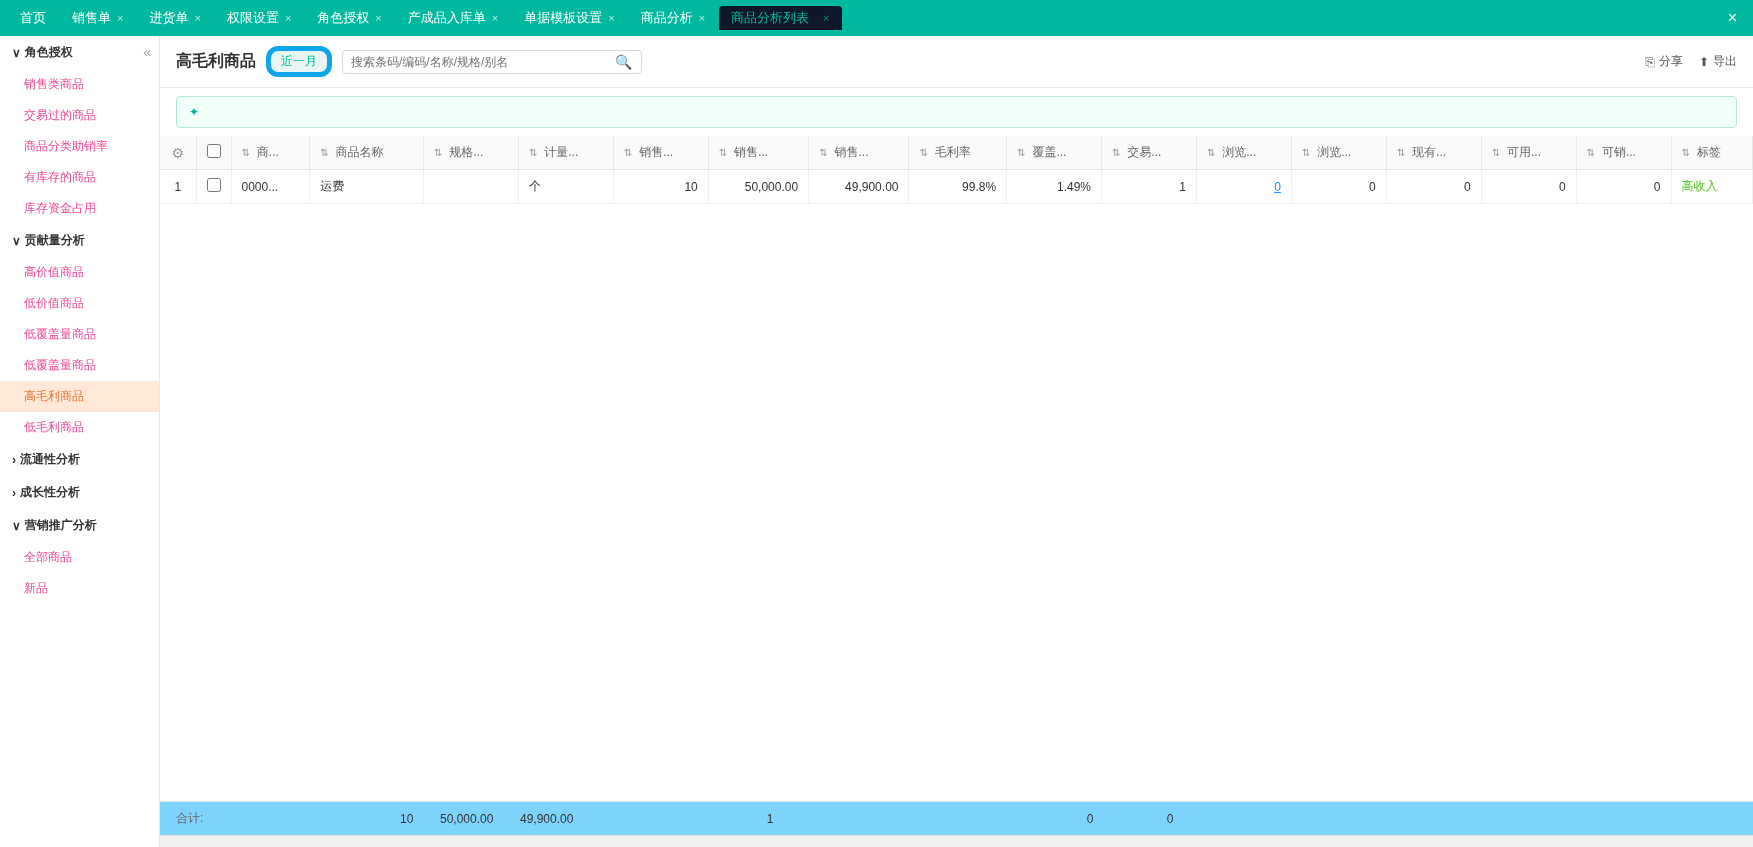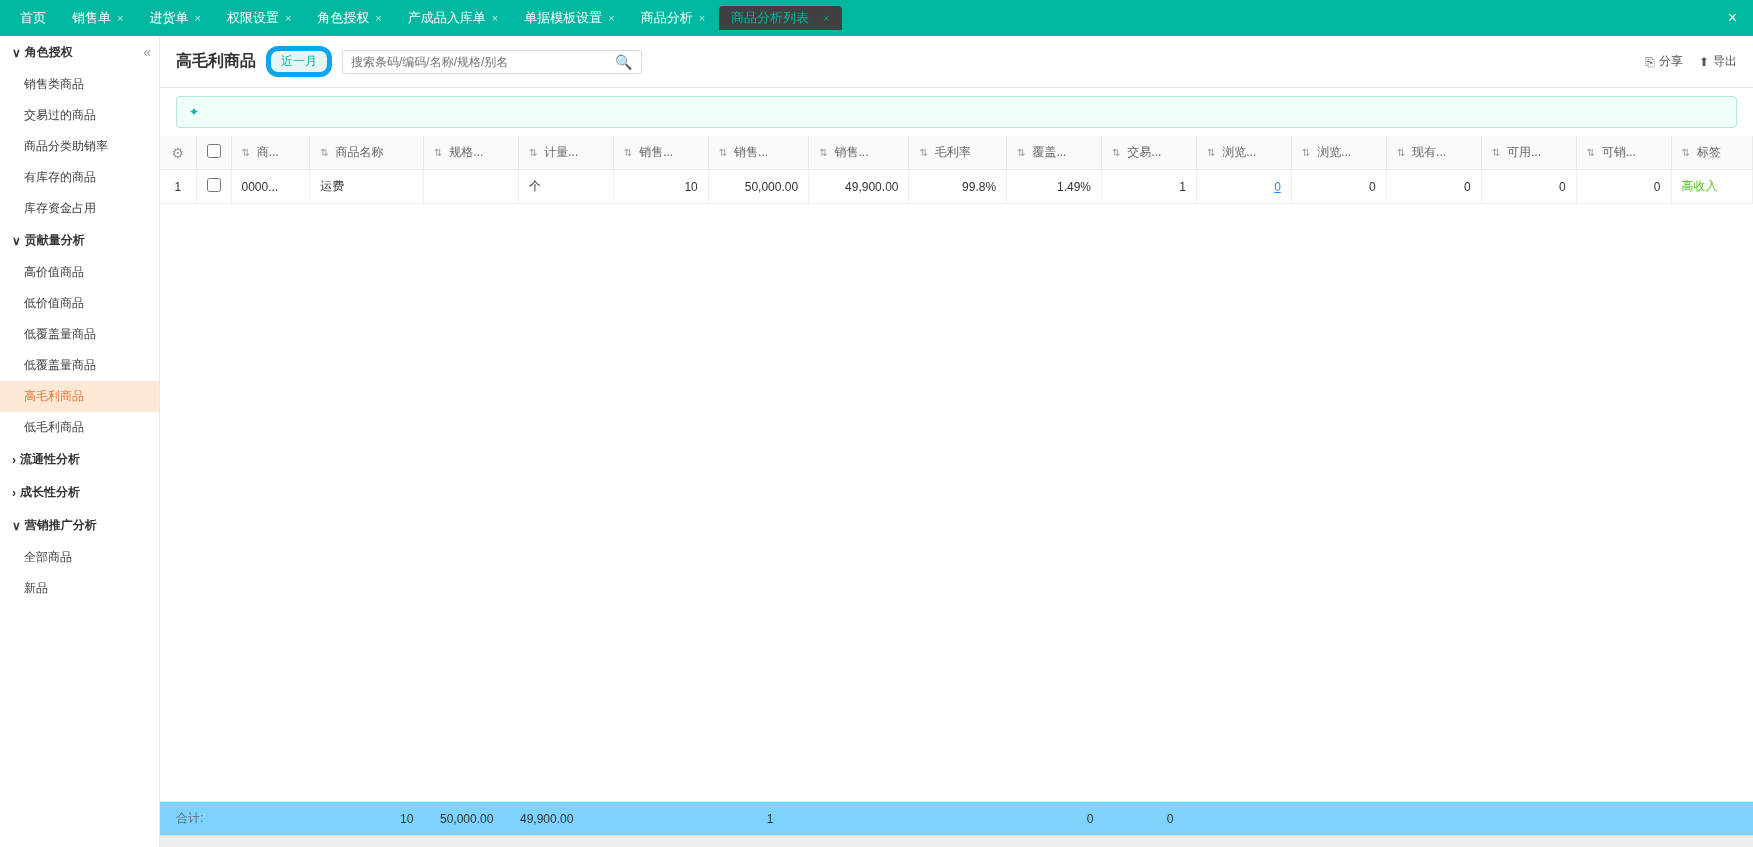--- a/index.html
+++ b/index.html
@@ -20,21 +20,21 @@
       height: 24px;
       display: flex;
       align-items: center;
       color: #fff;
       cursor: pointer;
       font-size: 13px;
       white-space: nowrap;
       gap: 4px;
     }
     .top-nav .nav-item.active {
-      background: #404040;
+      background: #0f172a;
       color: #00b8a0;
       border-radius: 4px 4px 0 0;
       gap: 12px;
     }
     .top-nav .nav-item .close-x {
       font-size: 11px;
       opacity: 0.7;
       margin-left: 2px;
     }
     .top-nav .nav-close-btn {
@@ -74,21 +74,21 @@
       align-items: center;
       padding: 8px 12px;
       font-weight: bold;
       color: #333;
       font-size: 12px;
       gap: 4px;
       cursor: pointer;
     }
     .sidebar-item {
       padding: 7px 12px 7px 24px;
-      color: #404040;
+      color: #ec4899;
       cursor: pointer;
       font-size: 12px;
     }
     .sidebar-item.active {
       background: #ffe8d6;
       color: #e8773a;
     }
 
     
     .content-area {

